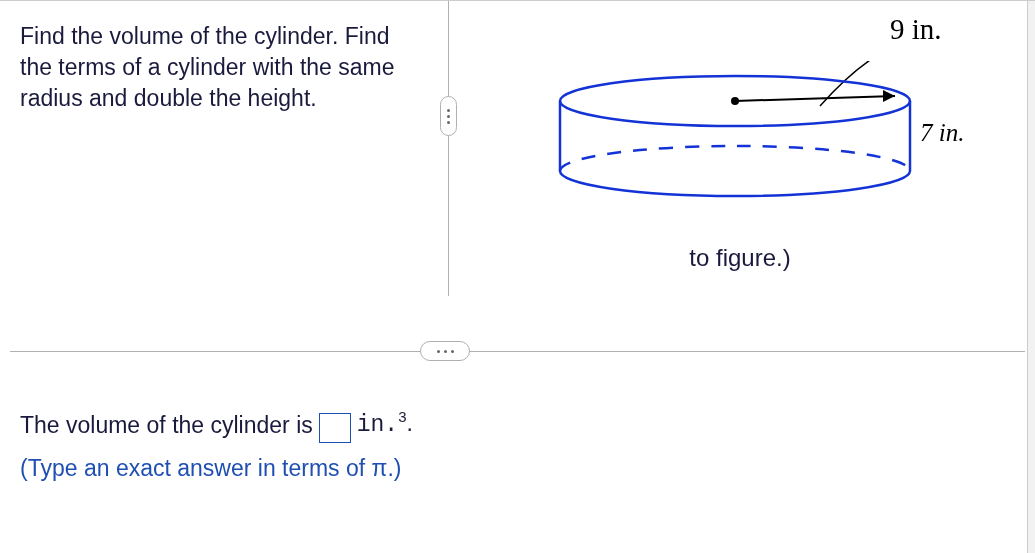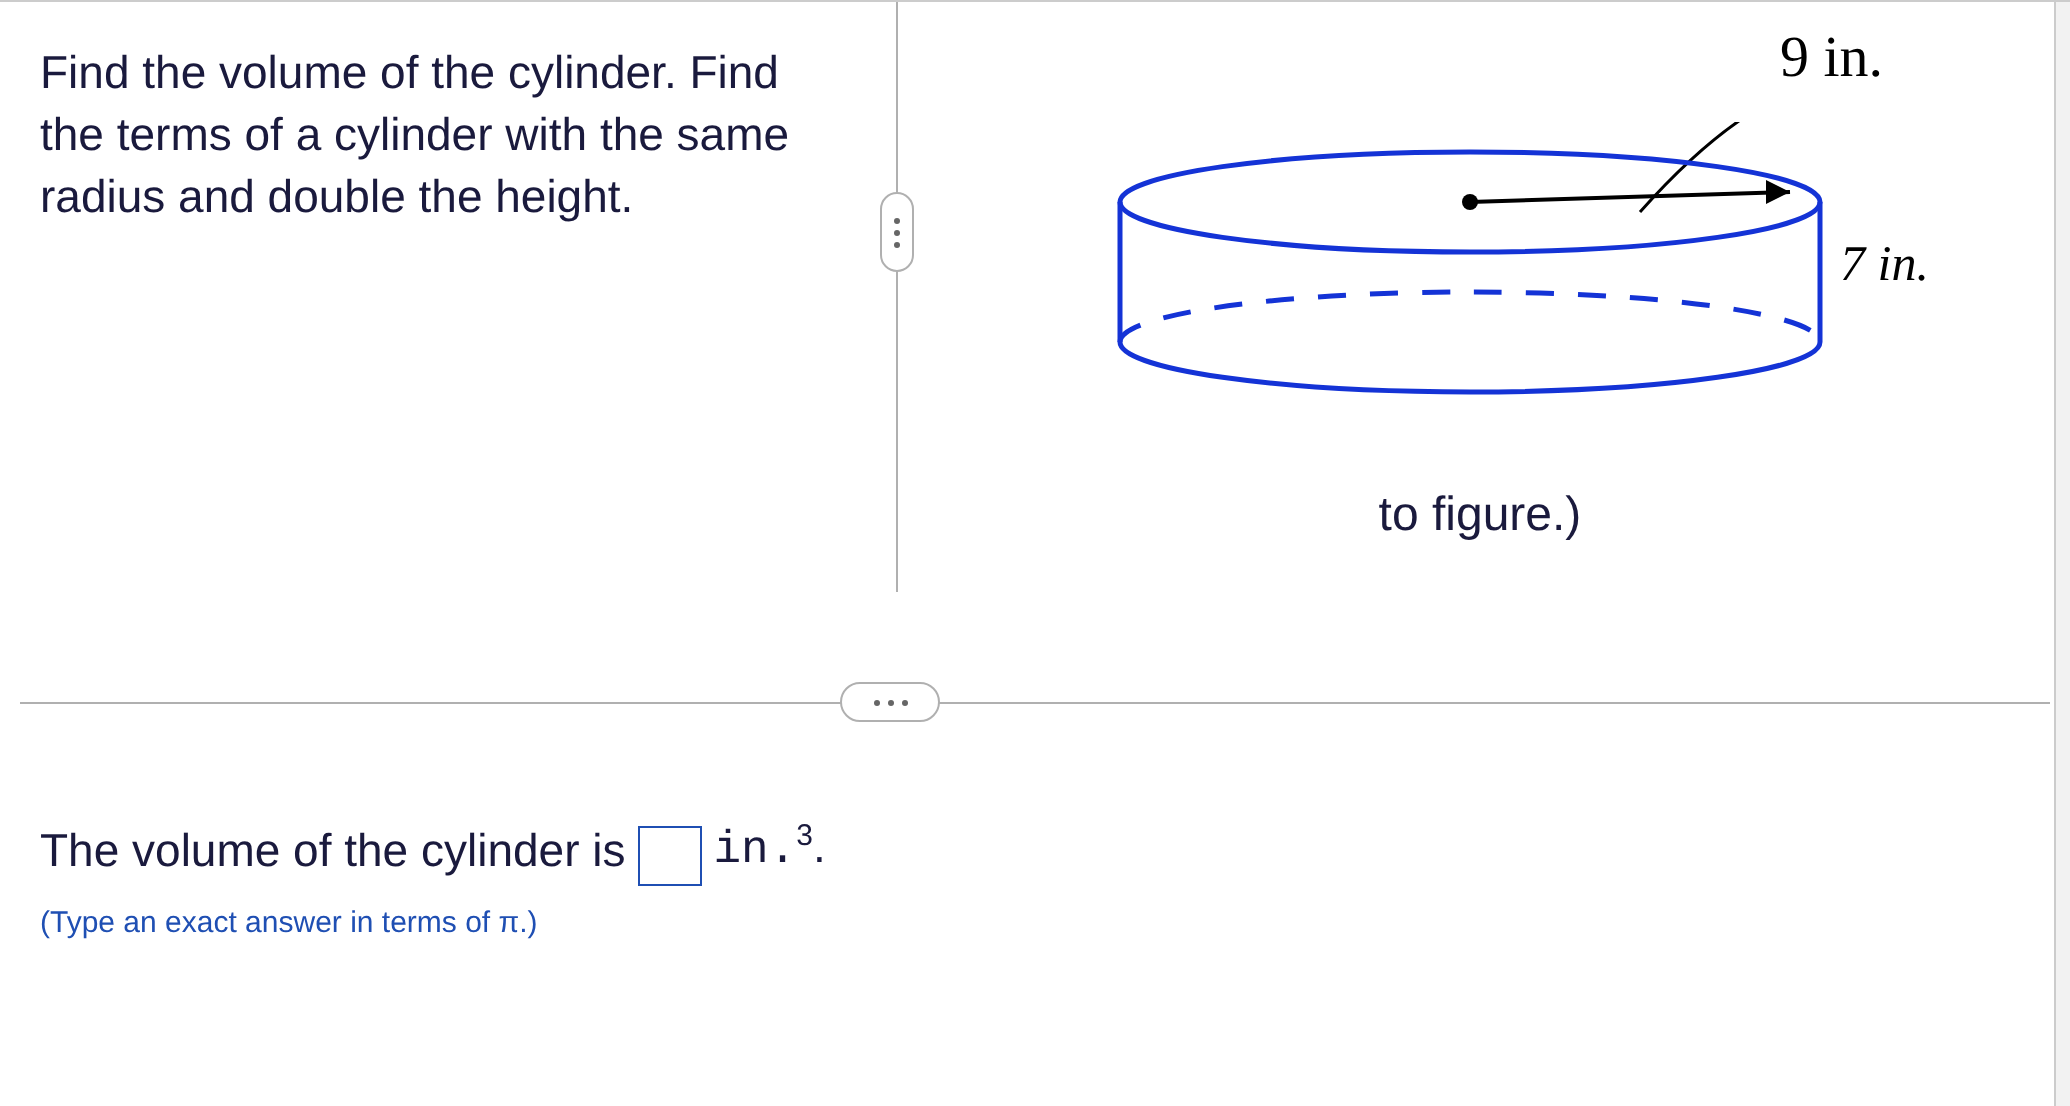--- a/index.html
+++ b/index.html
@@ -148,21 +148,21 @@
     font-family: Liberation Mono, monospace;
   }
   .sup {
     font-size: 15px;
     vertical-align: super;
     line-height: 0;
   }
   .instruction {
     color: #1f4fb3;
     margin-top: 8px;
-    font-size: 15px;
+    font-size: 23px;
   }
   .right-border {
     position: absolute;
     right: 0;
     top: 0;
     bottom: 0;
     width: 8px;
     background: #f2f2f2;
     border-left: 1px solid #ccc;
   }

